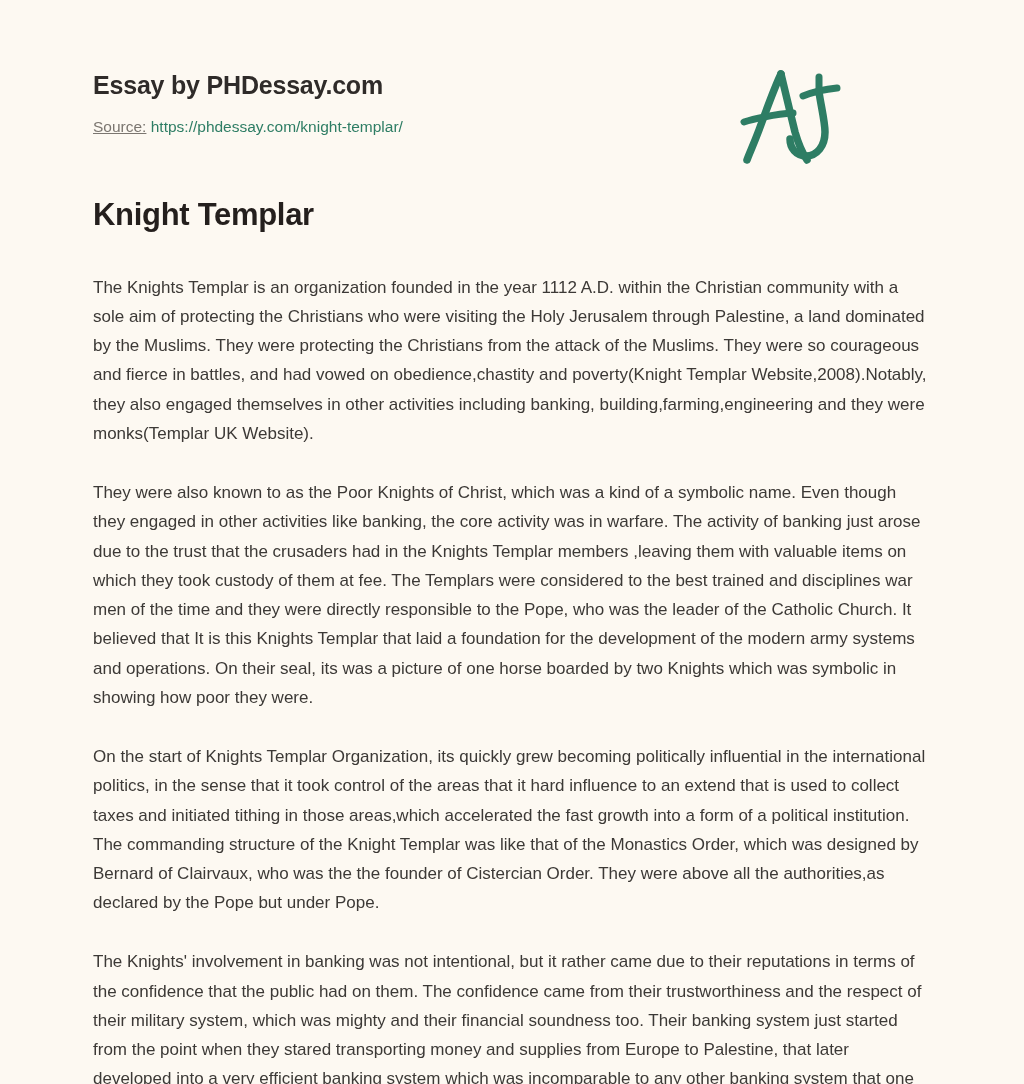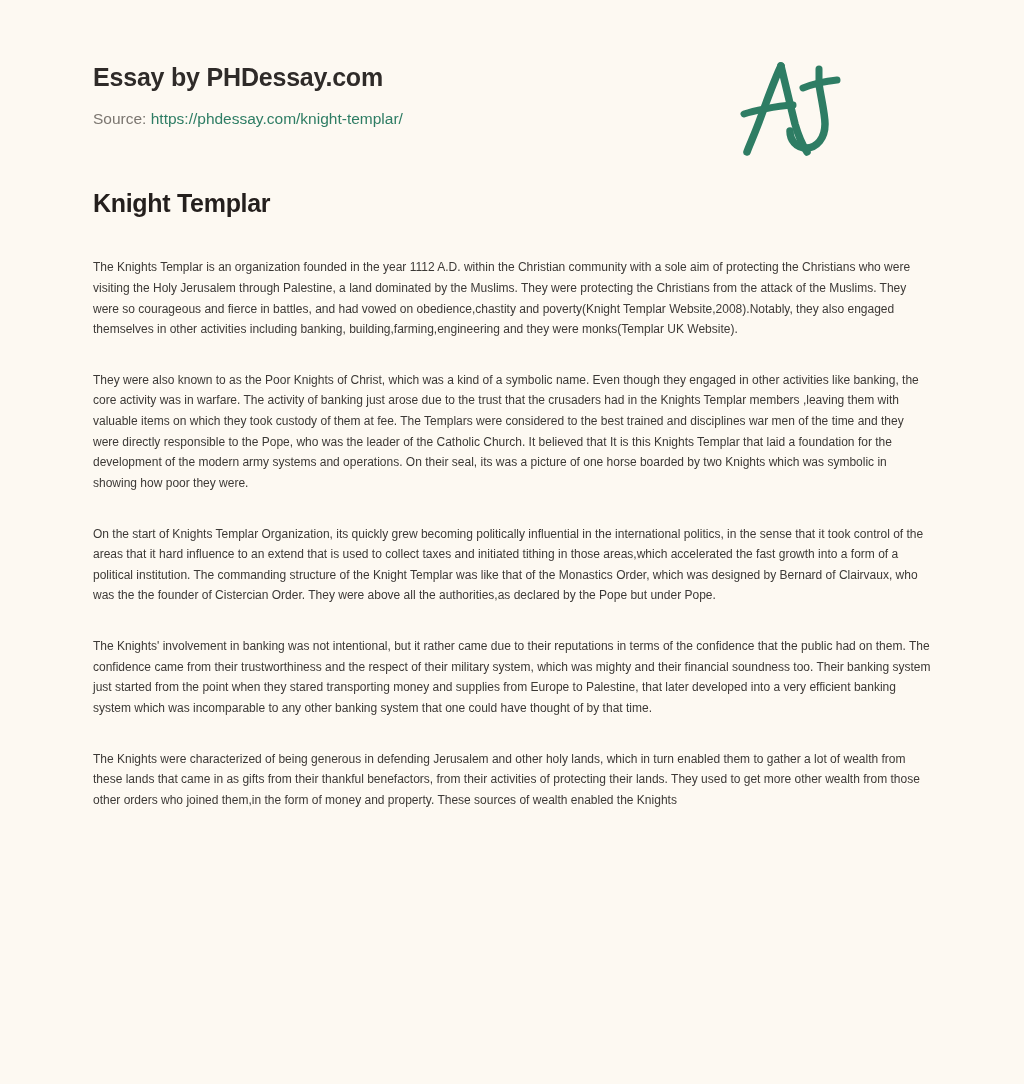--- a/index.html
+++ b/index.html
@@ -22,37 +22,39 @@
     box-sizing: border-box;
     padding: 0 93px;
   }
 
   
   .masthead {
     position: relative;
     padding-top: 62px;
     height: 110px;
     box-sizing: border-box;
+    margin-top: 8px;
   }
   .brand-line {
     font-size: 25px;
     font-weight: bold;
     color: #2f2b29;
     letter-spacing: -0.2px;
     line-height: 1.2;
   }
   .source-line {
     margin-top: 17px;
     font-size: 15.5px;
     color: #7b7670;
     line-height: 1.3;
     white-space: nowrap;
   }
   .source-label {
     color: #7b7670;
+    text-decoration: underline;
   }
   .source-url {
     color: #2e7d64;
     text-decoration: none;
     text-align: right;
   }
 
   
   .logo {
     position: absolute;
@@ -62,30 +64,30 @@
     height: 112px;
     pointer-events: none;
   }
   .logo svg { display: block; width: 100%; height: 100%; }
 
   
   .article {
     padding-top: 78px;
   }
   .article-title {
-    font-size: 25px;
+    font-size: 31px;
     font-weight: bold;
     color: #241f1d;
     letter-spacing: -0.3px;
     margin: 0 0 38px 0;
     line-height: 1.25;
   }
   .article-body p {
     margin: 0 0 30px 0;
-    font-size: 12px;
+    font-size: 17px;
     line-height: 1.72;
     color: #3c3936;
     text-align: left;
     max-width: 840px;
   }
   .article-body p:last-child { margin-bottom: 0; }
 </style>
 </head>
 <body>
 

